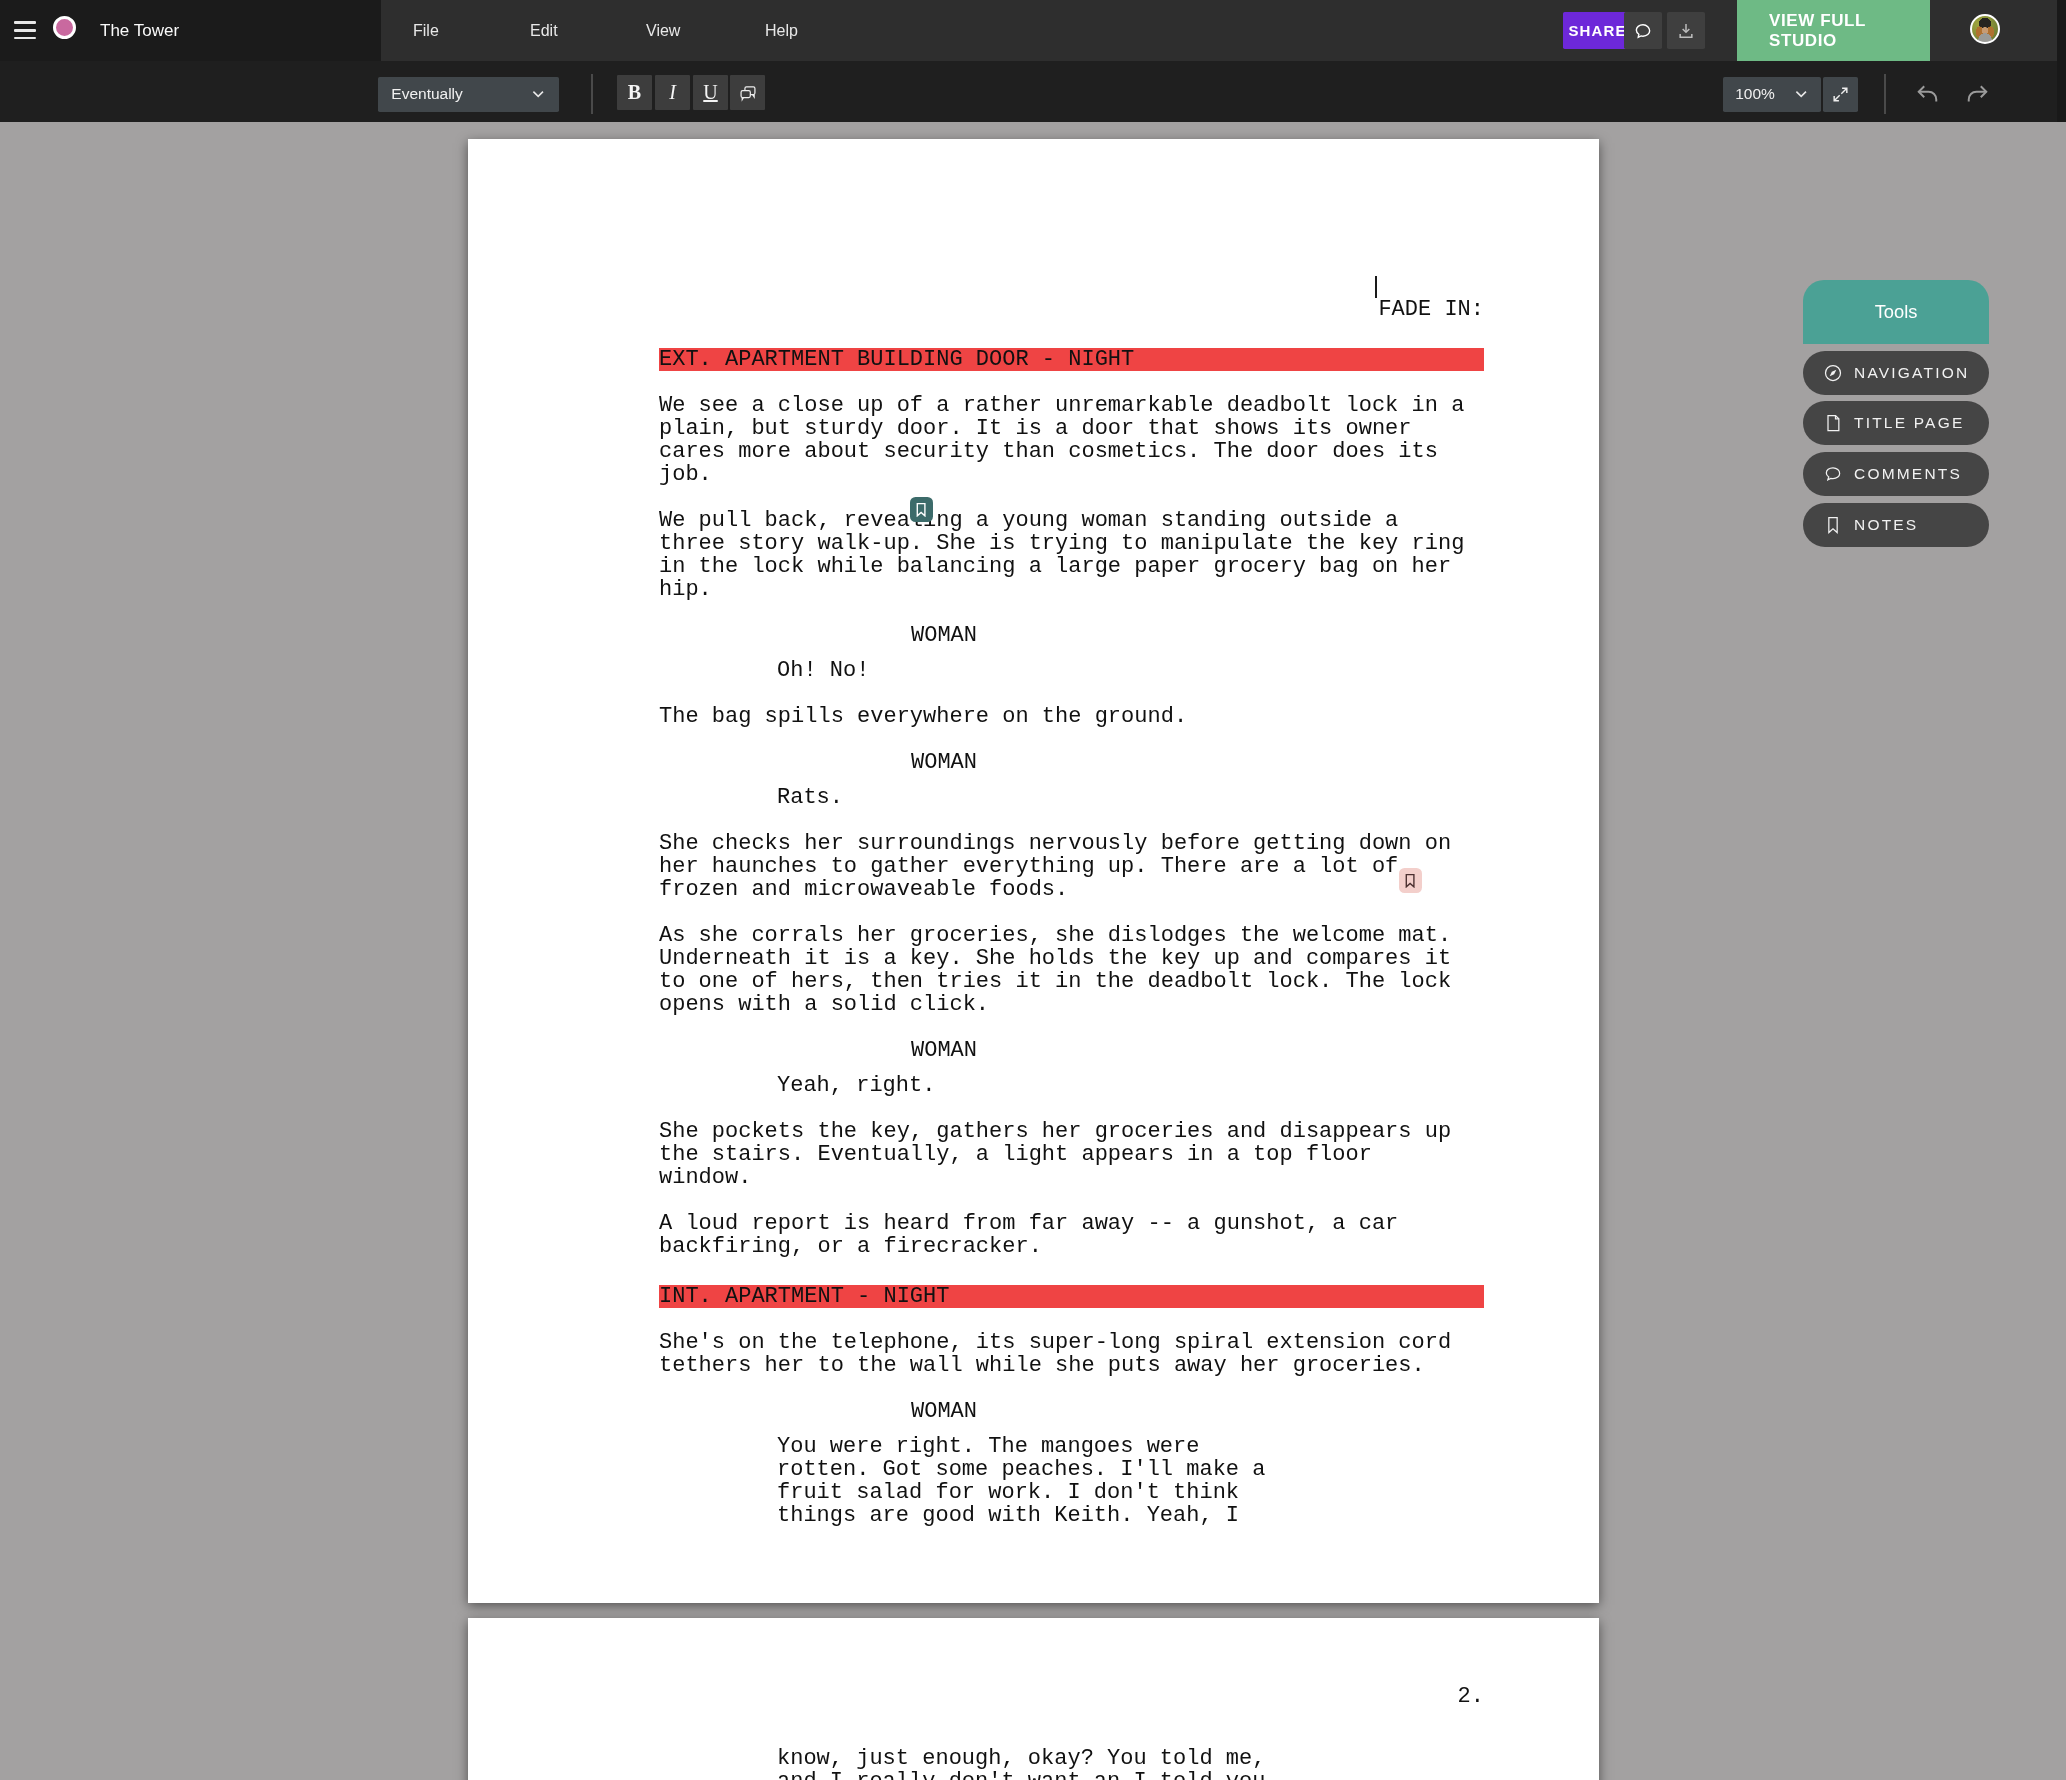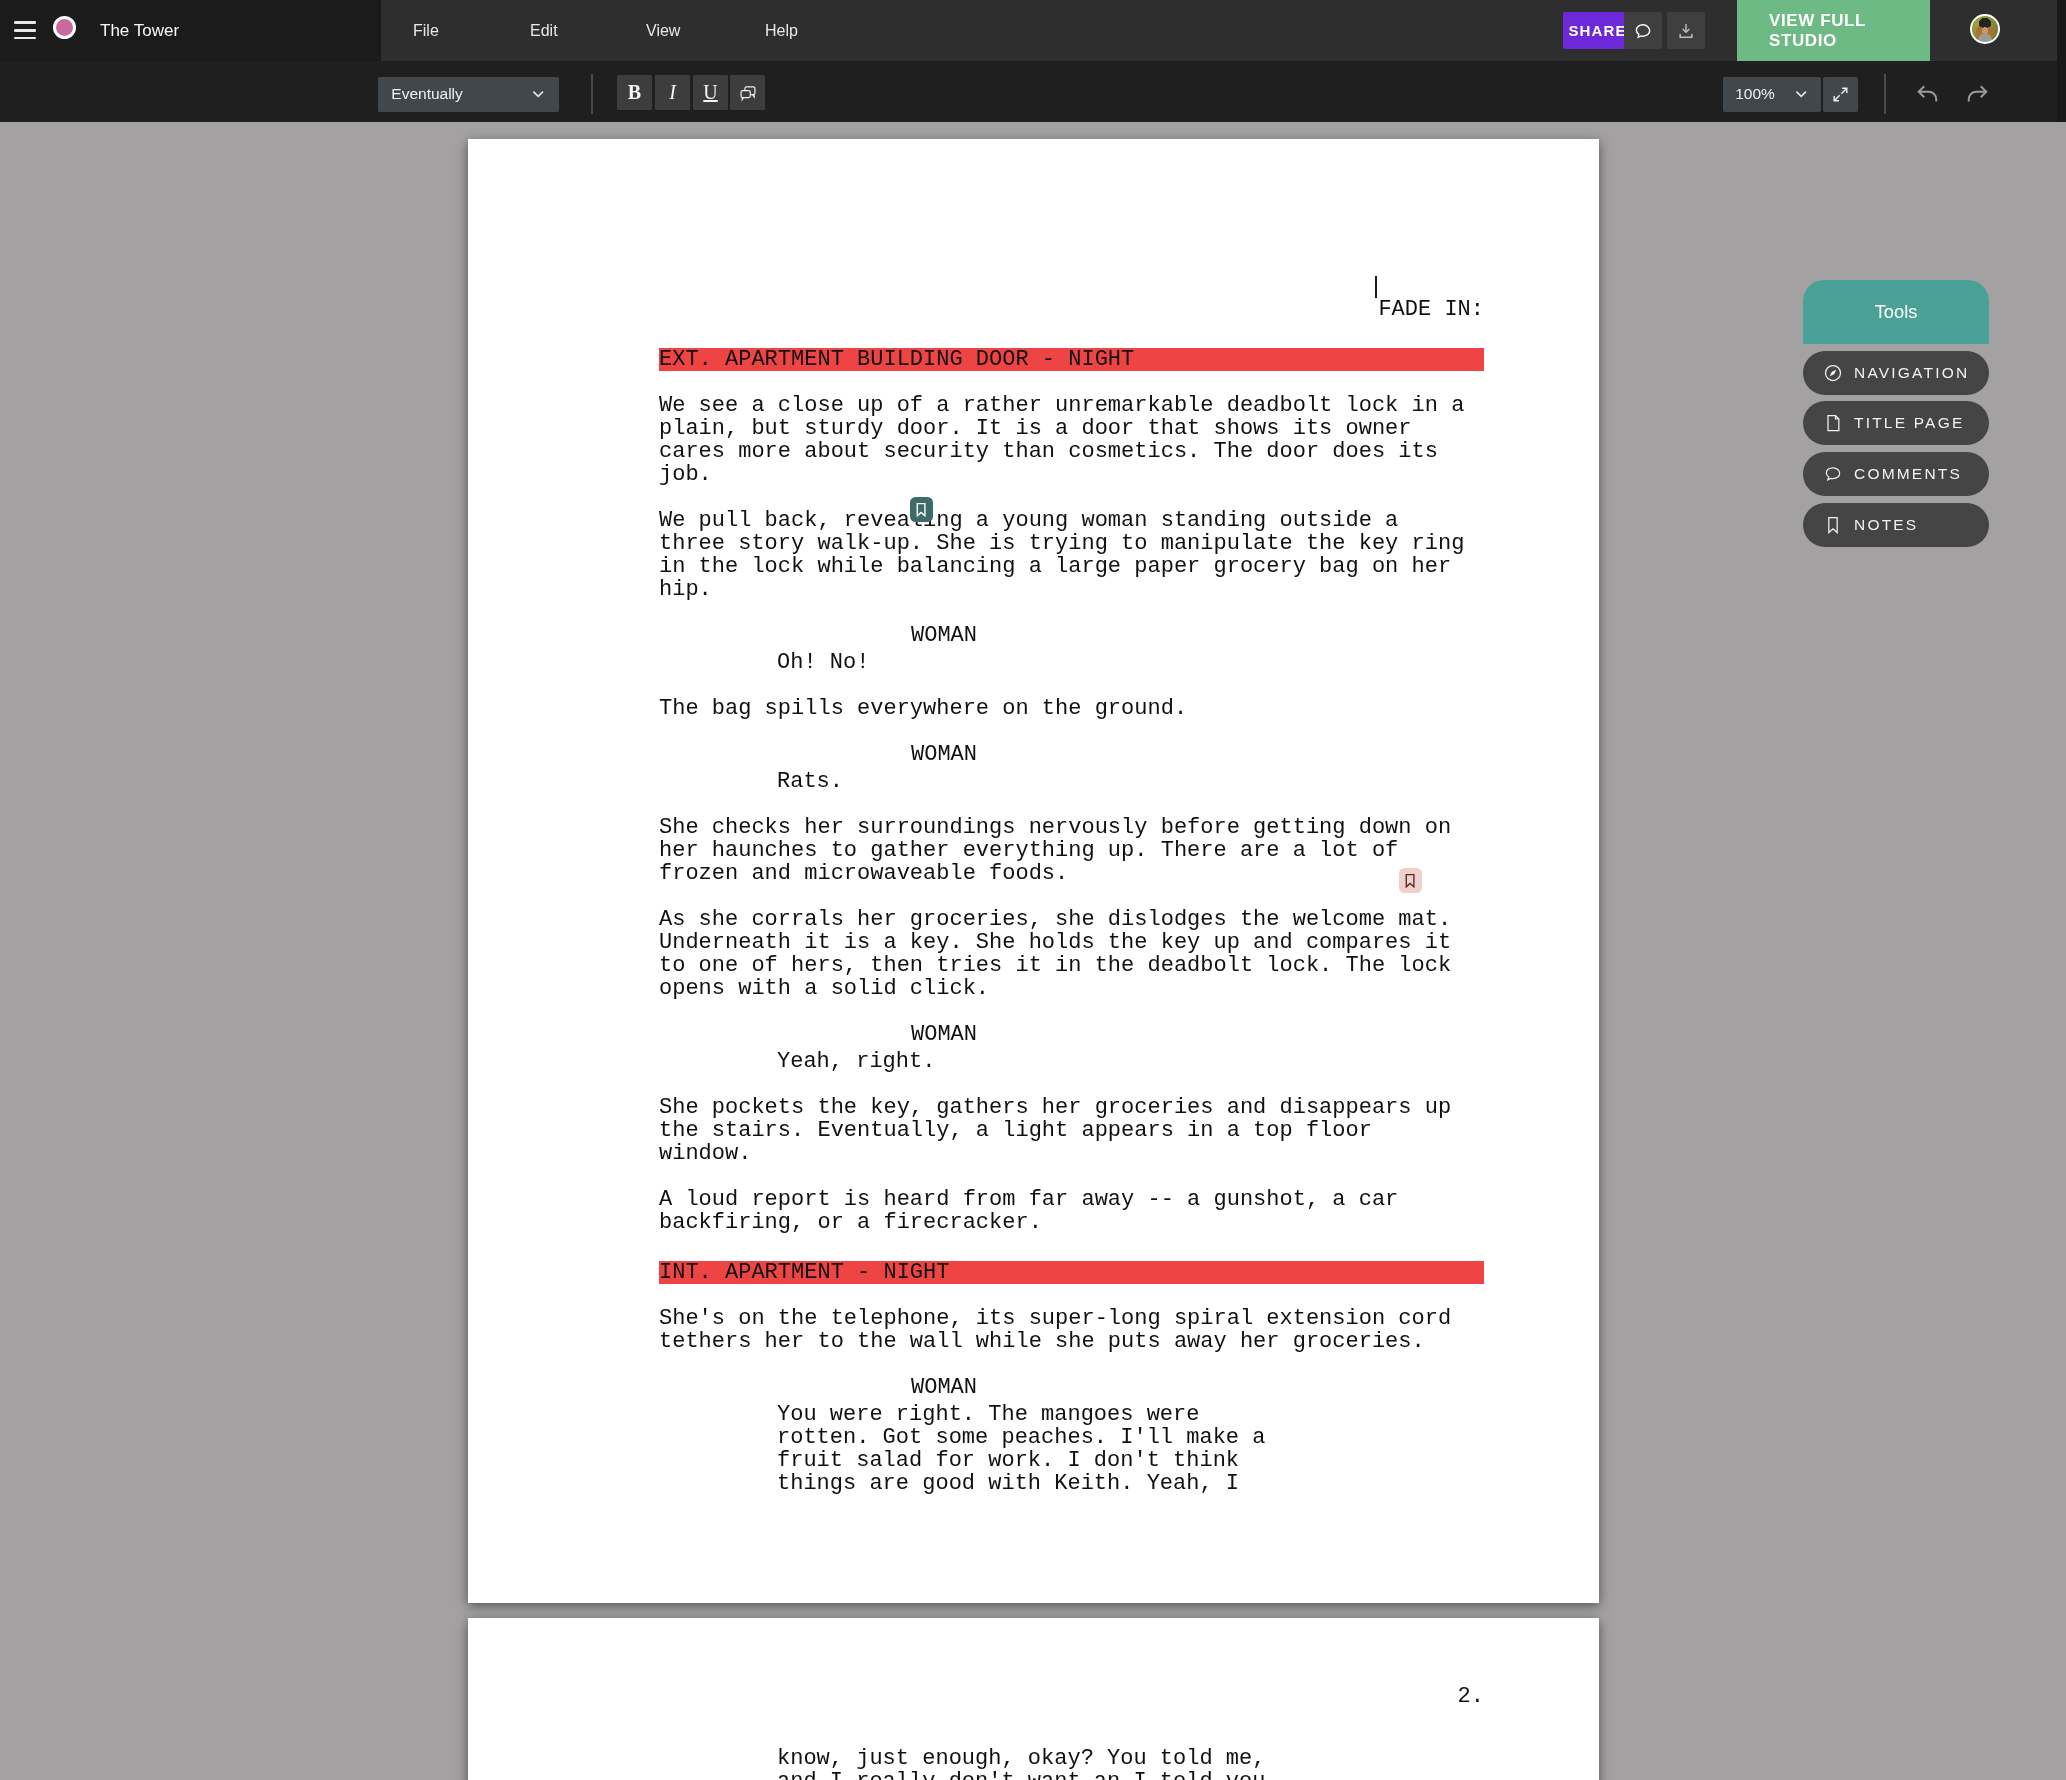--- a/index.html
+++ b/index.html
@@ -65,21 +65,21 @@
   .page { position:absolute; left:468px; width:1131px; background:#ffffff;
           box-shadow:0 3.3px 11px rgba(0,0,0,0.5); }
   .page1 { top:16.6px; height:1464px; padding:136px 0 0 191px; }
   .page2 { top:1496px; height:1441px; padding:67px 0 0 191px; }
   .blk { font-family:"Liberation Mono", monospace; font-size:22px; line-height:23px;
          color:#111; white-space:pre-wrap; width:825px; margin-top:23px; }
   .blk:first-child { margin-top:0; }
   .transition { text-align:right; }
   .scene { background:#ef4444; margin-top:27px; }
   .character { padding-left:252px; }
-  .dialogue { margin-top:4px; padding-left:118px; }
+  .dialogue { margin-top:12px; padding-left:118px; }
   .pagenum { text-align:right; }
   .dlg2 { margin-top:39px; padding-left:118px; }
   .caret { position:absolute; left:907px; top:137px; width:1.7px; height:22px; background:#1a1a1a; }
   .note-badge { position:absolute; width:23px; height:25.5px; border-radius:5.5px;
                 display:flex; align-items:center; justify-content:center; cursor:pointer; }
   .badge-teal { left:442px; top:358px; background:#3c6b6a; }
   .badge-pink { left:931px; top:729px; background:#f3cfcb; }
 
   
   .tools { position:absolute; left:1803px; top:158px; width:186px; }

